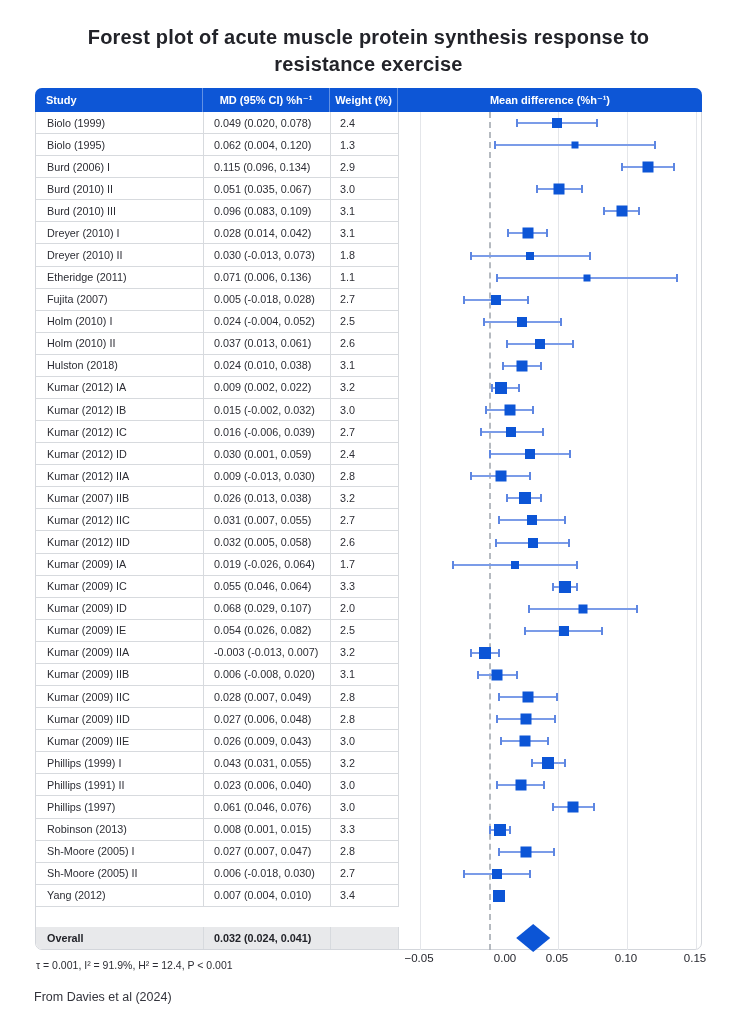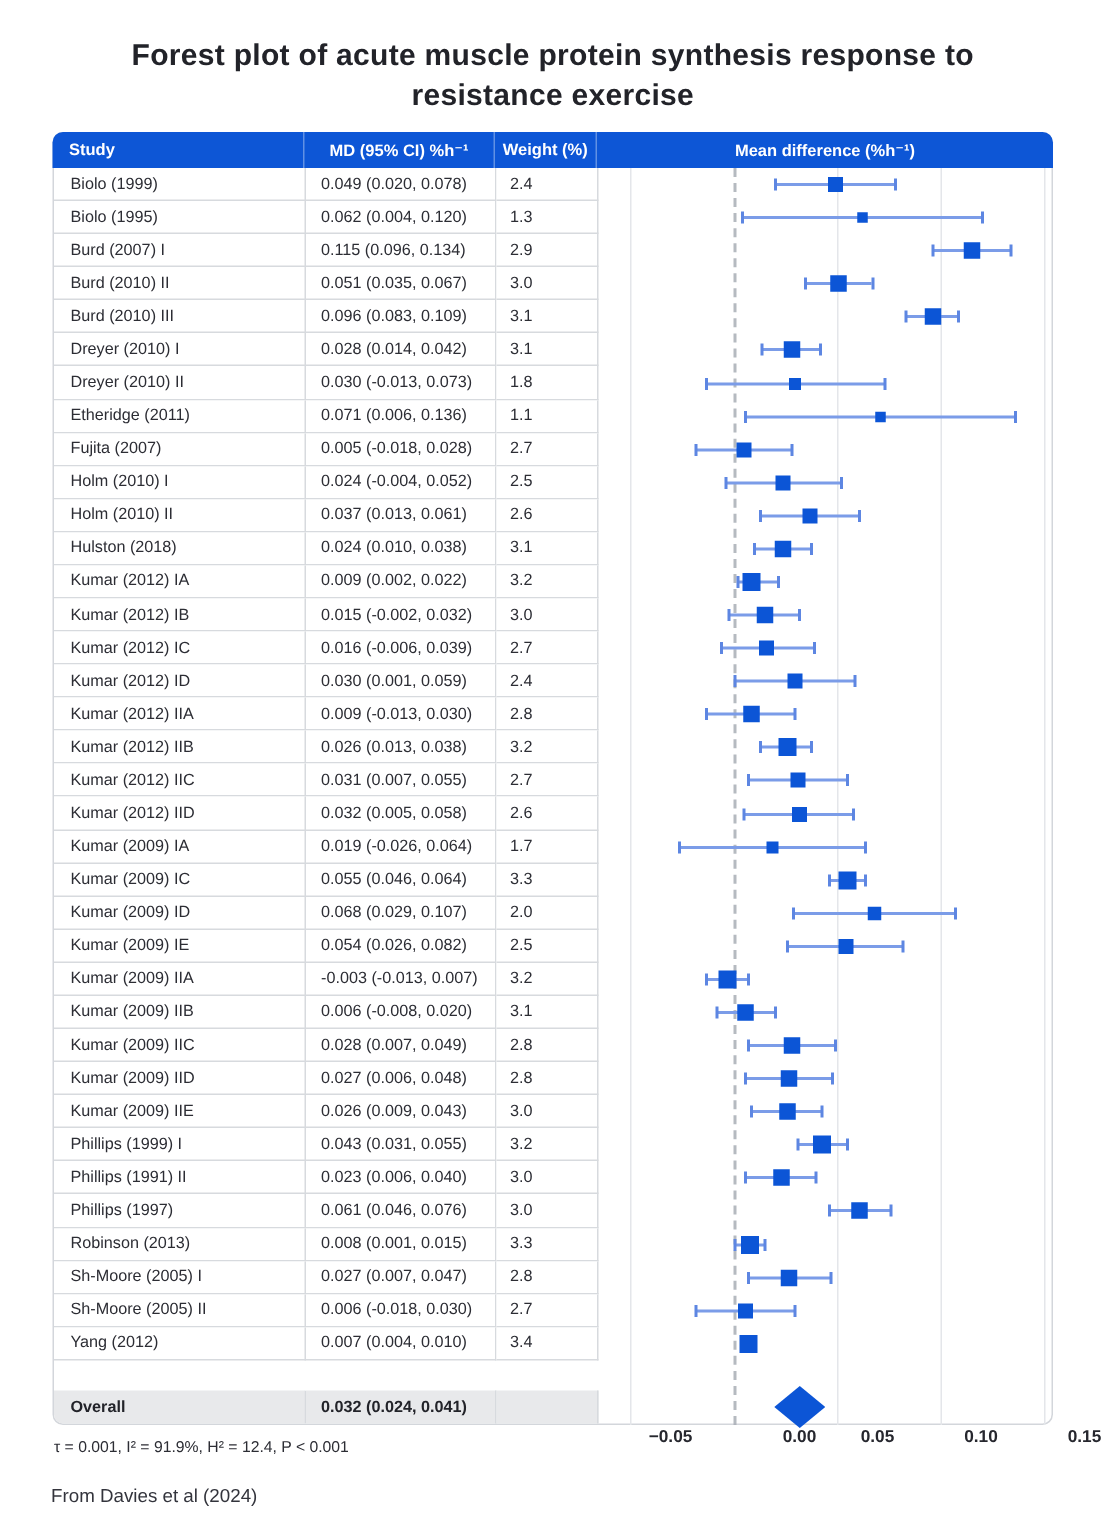--- a/index.html
+++ b/index.html
@@ -46,21 +46,21 @@
     display:flex; z-index:1; }
   .overall-row .cell { background:#e8e9eb; font-weight:700; border-bottom:none; color:#222329; }
   .overall-row .c-study { border-bottom-left-radius:6px; }
   .overall-row .c-plot { background:transparent; }
   .diamond { position:absolute; top:50%; width:34px; height:28px; background:#0c55d6;
     transform:translate(-50%,-50%);
     clip-path:polygon(50% 0, 100% 50%, 50% 100%, 0 50%); }
 
   .axis-labels { position:absolute; left:398px; top:952px; width:304px; height:16px; }
   .tick-label { position:absolute; transform:translateX(-50%); font-size:11.5px;
-    font-weight:700; color:#26272e; white-space:nowrap;margin-left:28px; }
+    font-weight:400; color:#26272e; white-space:nowrap; }
 
   .footnote { position:absolute; left:36px; top:959px; font-size:10.5px; color:#2c2d34; }
   .attribution { position:absolute; left:34px; top:990px; font-size:12.5px; color:#33343c; }
 </style>
 </head>
 <body>
 
 <div class="page">
 
   <div class="title">Forest plot of acute muscle protein synthesis response to resistance exercise</div>
@@ -99,21 +99,21 @@
           <div class="cell c-md">0.062 (0.004, 0.120)</div>
           <div class="cell c-weight">1.3</div>
           <div class="cell c-plot">
             <div class="ci-line" style="left: 95.5px; width: 160.1px;"></div>
             <div class="ci-cap" style="left: 94.5px;"></div>
             <div class="ci-cap" style="left: 254.6px;"></div>
             <div class="marker" style="width: 7px; height: 7px; left: 175.6px;"></div>
           </div>
         </div>
         <div class="row">
-          <div class="cell c-study">Burd (2007) I</div>
+          <div class="cell c-study">Burd (2006) I</div>
           <div class="cell c-md">0.115 (0.096, 0.134)</div>
           <div class="cell c-weight">2.9</div>
           <div class="cell c-plot">
             <div class="ci-line" style="left: 222.5px; width: 52.4px;"></div>
             <div class="ci-cap" style="left: 221.5px;"></div>
             <div class="ci-cap" style="left: 273.9px;"></div>
             <div class="marker" style="width: 11px; height: 11px; left: 248.7px;"></div>
           </div>
         </div>
         <div class="row">
@@ -264,21 +264,21 @@
           <div class="cell c-md">0.009 (-0.013, 0.030)</div>
           <div class="cell c-weight">2.8</div>
           <div class="cell c-plot">
             <div class="ci-line" style="left: 72.1px; width: 59.3px;"></div>
             <div class="ci-cap" style="left: 71.1px;"></div>
             <div class="ci-cap" style="left: 130.4px;"></div>
             <div class="marker" style="width: 11px; height: 11px; left: 102.4px;"></div>
           </div>
         </div>
         <div class="row">
-          <div class="cell c-study">Kumar (2012) IIB</div>
+          <div class="cell c-study">Kumar (2007) IIB</div>
           <div class="cell c-md">0.026 (0.013, 0.038)</div>
           <div class="cell c-weight">3.2</div>
           <div class="cell c-plot">
             <div class="ci-line" style="left: 107.9px; width: 34.5px;"></div>
             <div class="ci-cap" style="left: 106.9px;"></div>
             <div class="ci-cap" style="left: 141.4px;"></div>
             <div class="marker" style="width: 12px; height: 12px; left: 125.9px;"></div>
           </div>
         </div>
         <div class="row">

